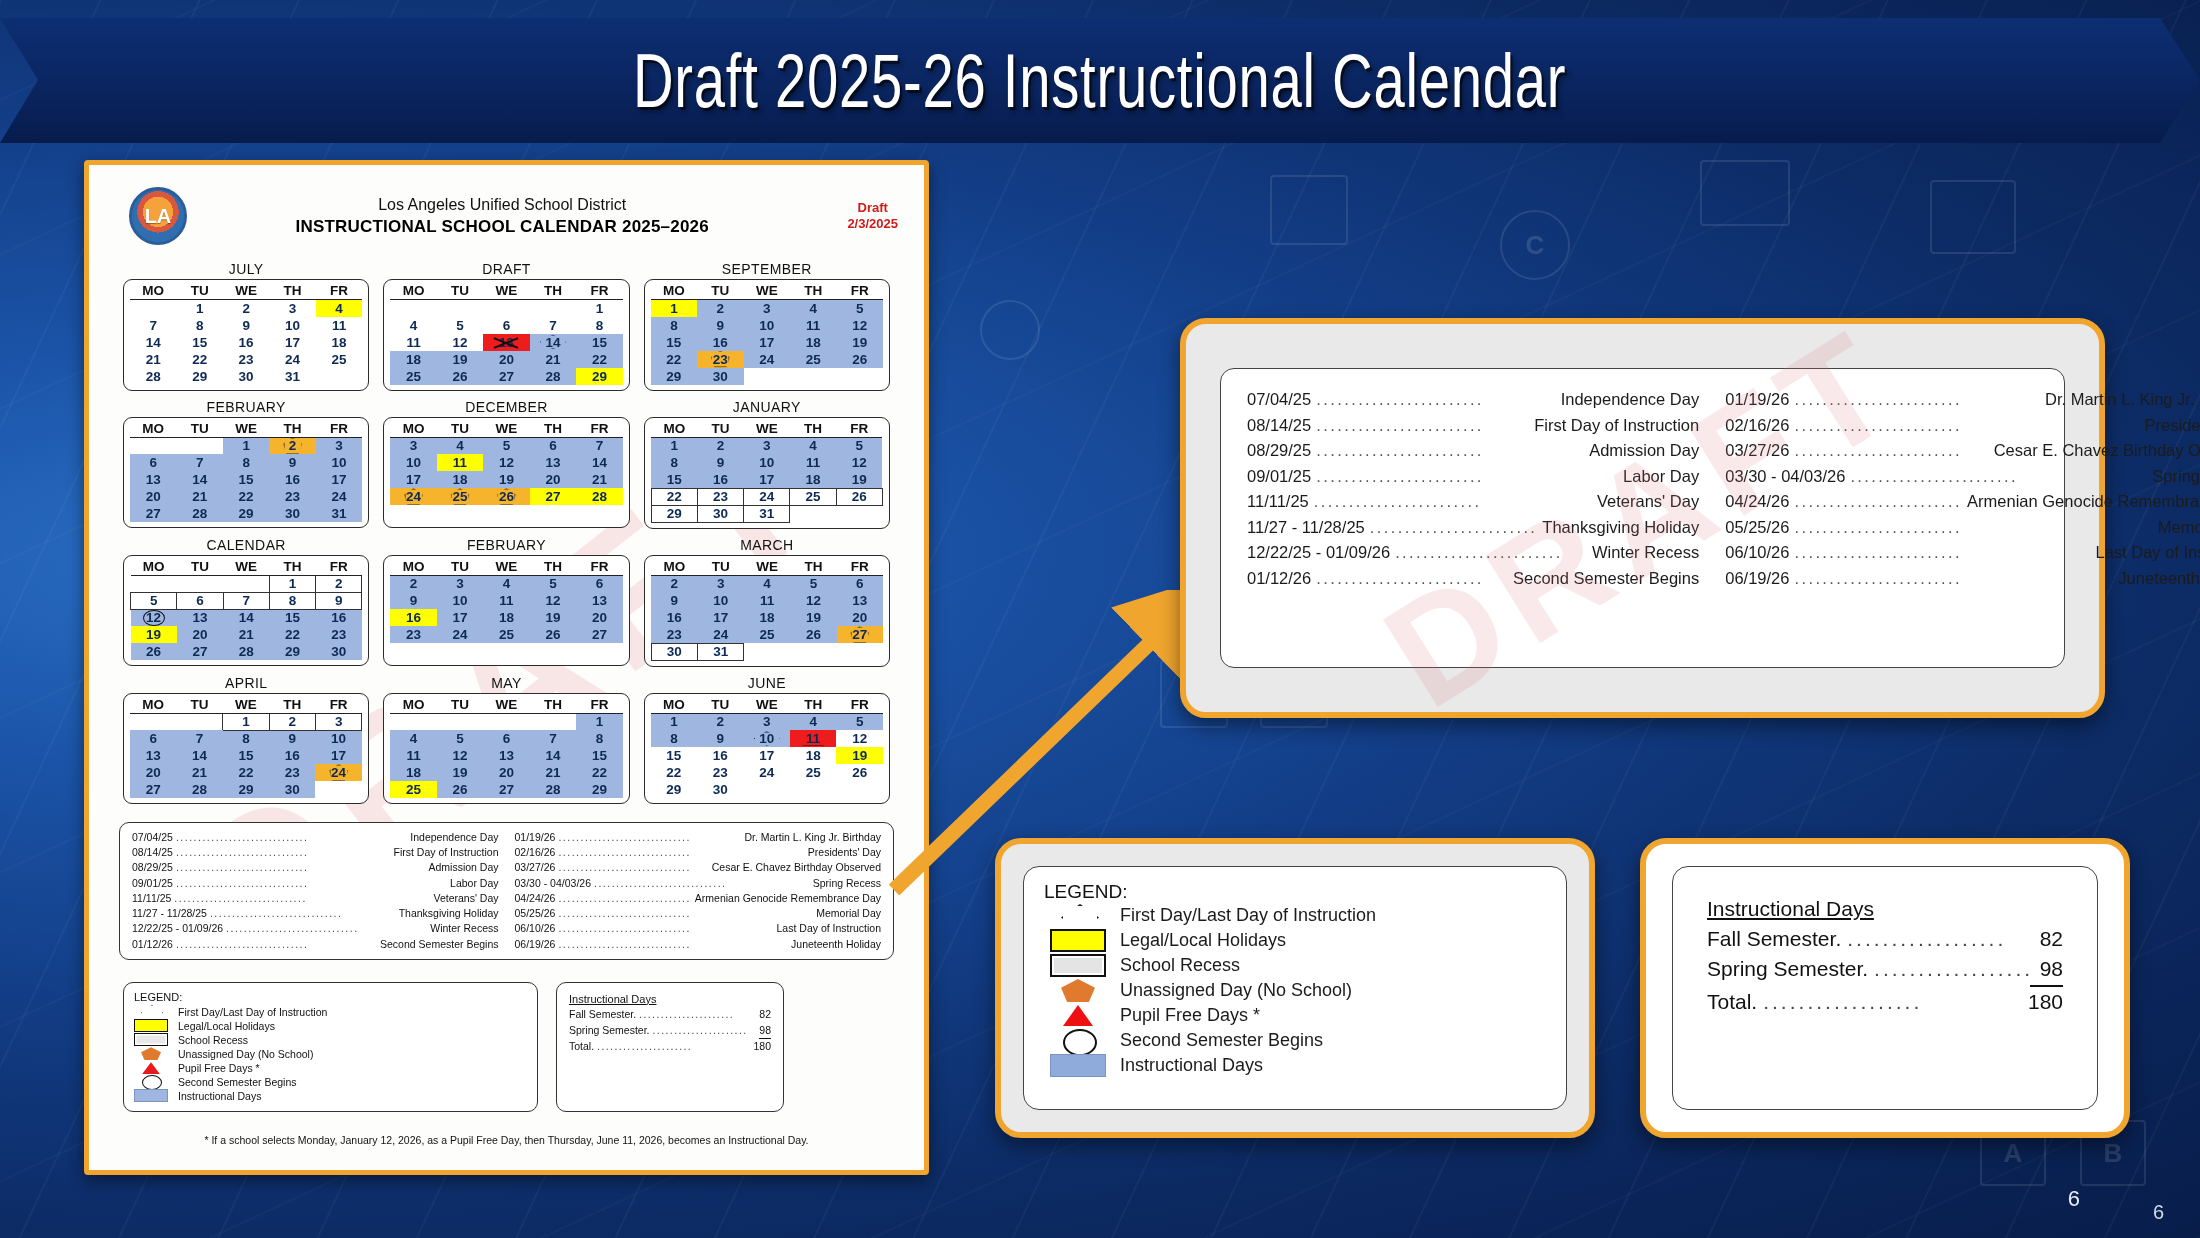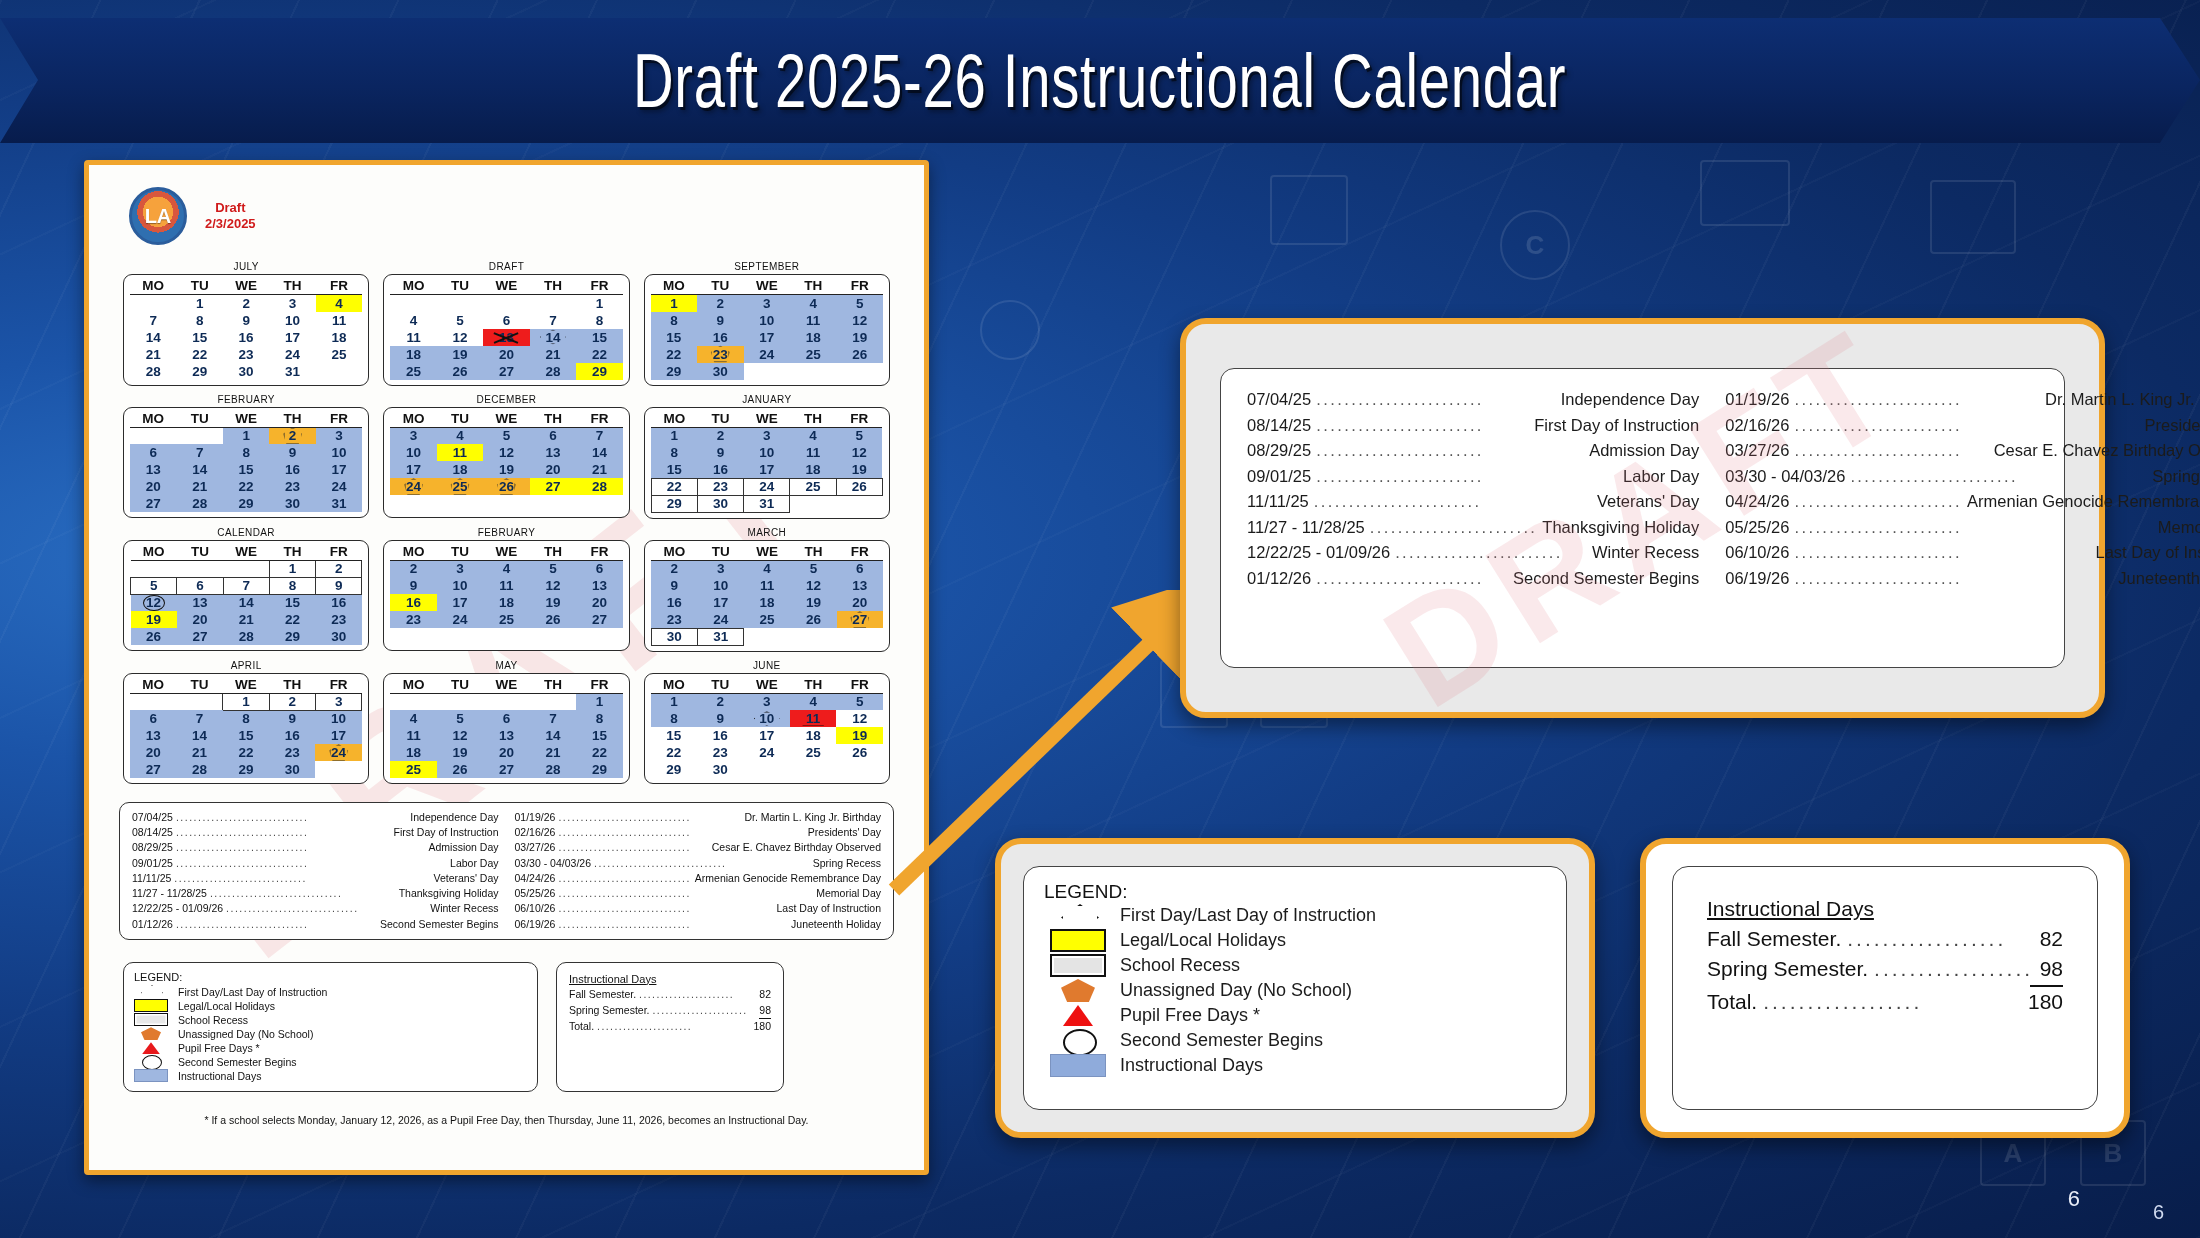--- a/index.html
+++ b/index.html
@@ -72,21 +72,21 @@
   .head-text{ flex:1; text-align:center; margin-left:-30px; }
   .head-text .l1{ font-size:16px; color:#111; }
   .head-text .l2{ font-size:17px; font-weight:bold; color:#000; letter-spacing:.2px; margin-top:3px;}
   .draft-stamp{ color:#d01b1b; font-weight:bold; font-size:13px; text-align:center; line-height:1.25; }
   
   .months{
     position:relative; padding:4px 34px 0 34px;
     display:grid; grid-template-columns:repeat(3,1fr); gap:2px 14px;
   }
   .month{ padding-top:6px; }
-  .month-name{ text-align:center; font-size:10px; color:#111; letter-spacing:.4px; margin-bottom:2px;}
+  .month-name{ text-align:center; font-size:14px; color:#111; letter-spacing:.4px; margin-bottom:2px;}
   .mbox{
     border:1.6px solid #2b2b2b; border-radius:9px; padding:3px 6px 5px 6px;
     background:#fff;
   }
   table.cal{ border-collapse:collapse; width:100%; }
   table.cal th{
     font-size:13.5px; font-weight:bold; color:#111; padding:0 0 1px 0;
     border-bottom:1.4px solid #222; text-align:center; width:20%;
   }
   table.cal td{
@@ -213,20 +213,24 @@
 
 <div class="banner">
   <div class="banner-title">Draft 2025-26  Instructional Calendar</div>
 </div>
 
 <div class="sheet">
   <div class="watermark">DRAFT</div>
 
   <div class="sheet-head">
     <div class="seal"></div>
+    <div class="head-text">
+      <div class="l1">Los Angeles Unified School District</div>
+      <div class="l2">INSTRUCTIONAL SCHOOL CALENDAR 2025–2026</div>
+    </div>
     <div class="draft-stamp">
       <div>Draft</div>
       <div>2/3/2025</div>
     </div>
   </div>
 
   <div class="months" id="months-grid">
       <div class="month">
         <div class="month-name">JULY</div>
         <div class="mbox">

